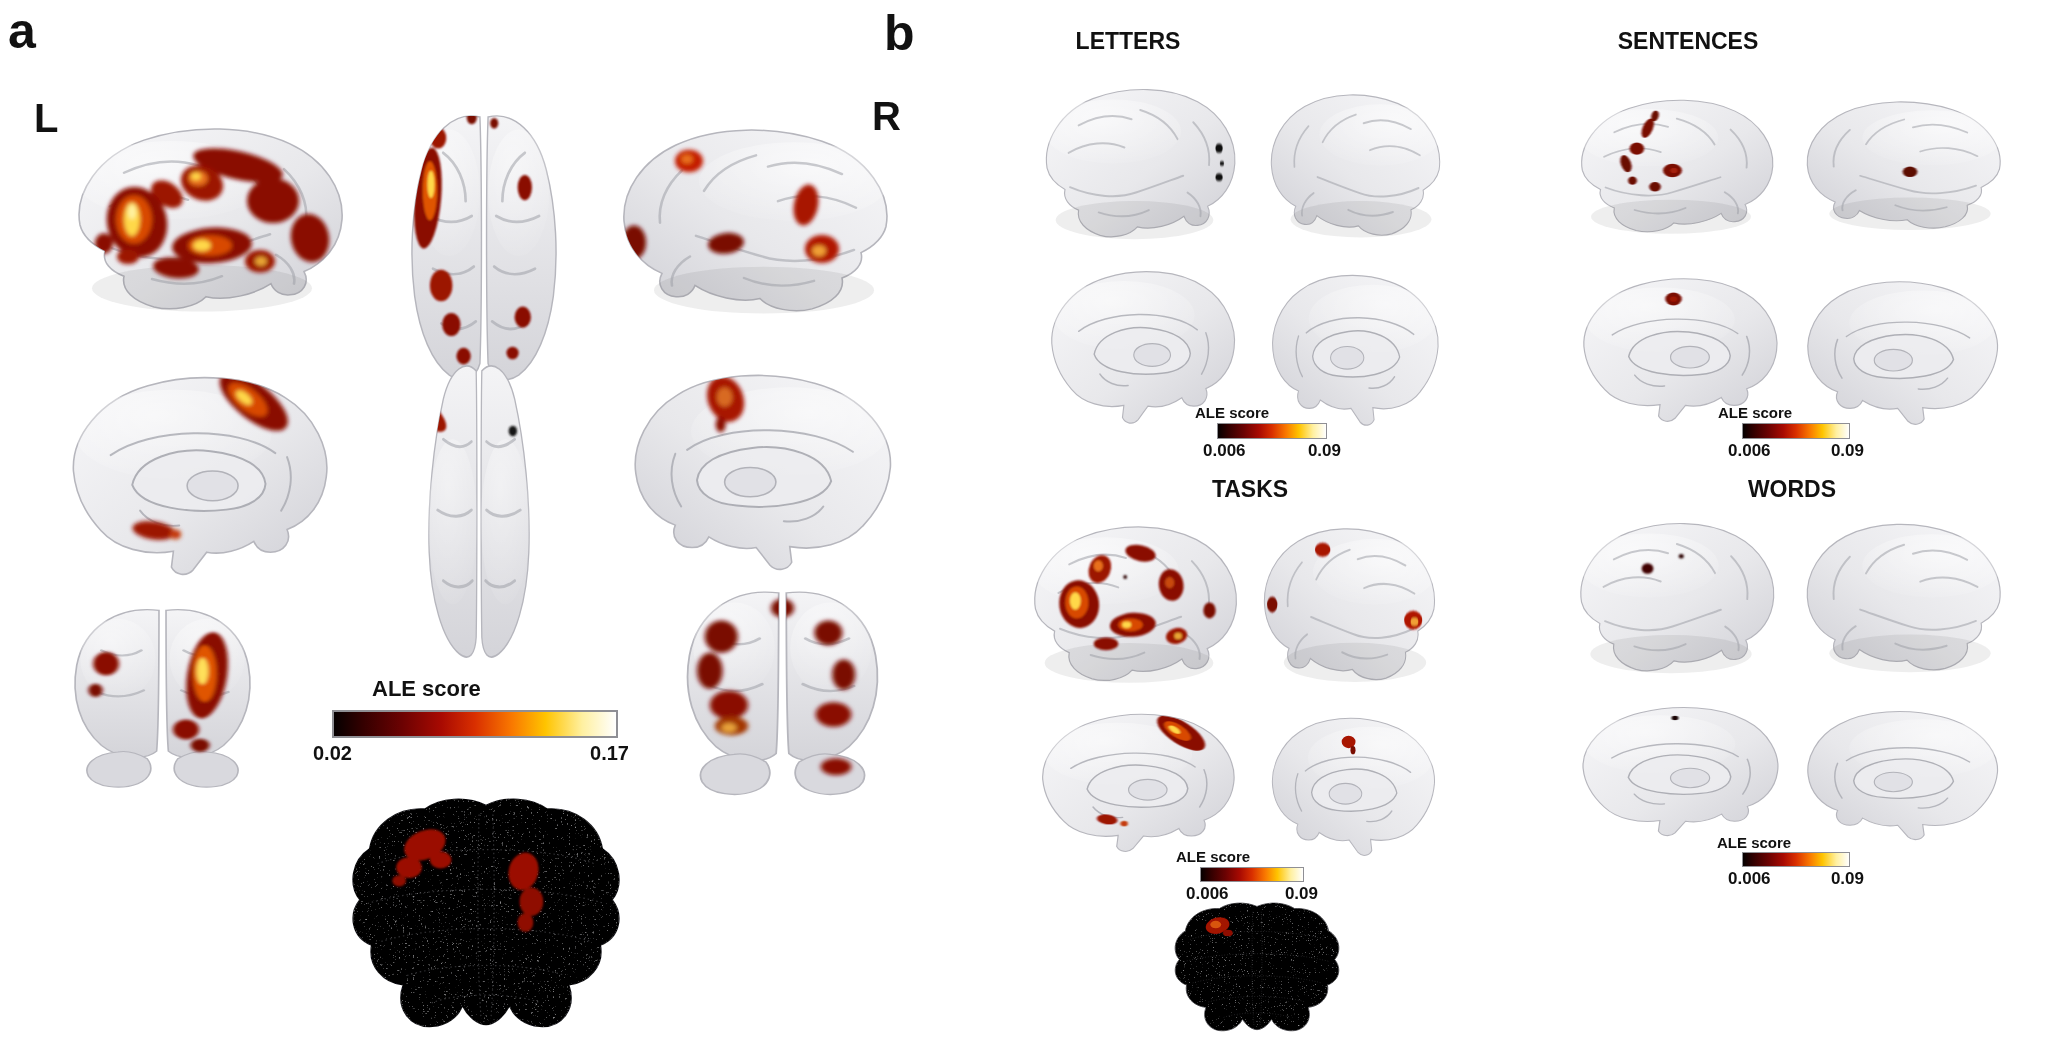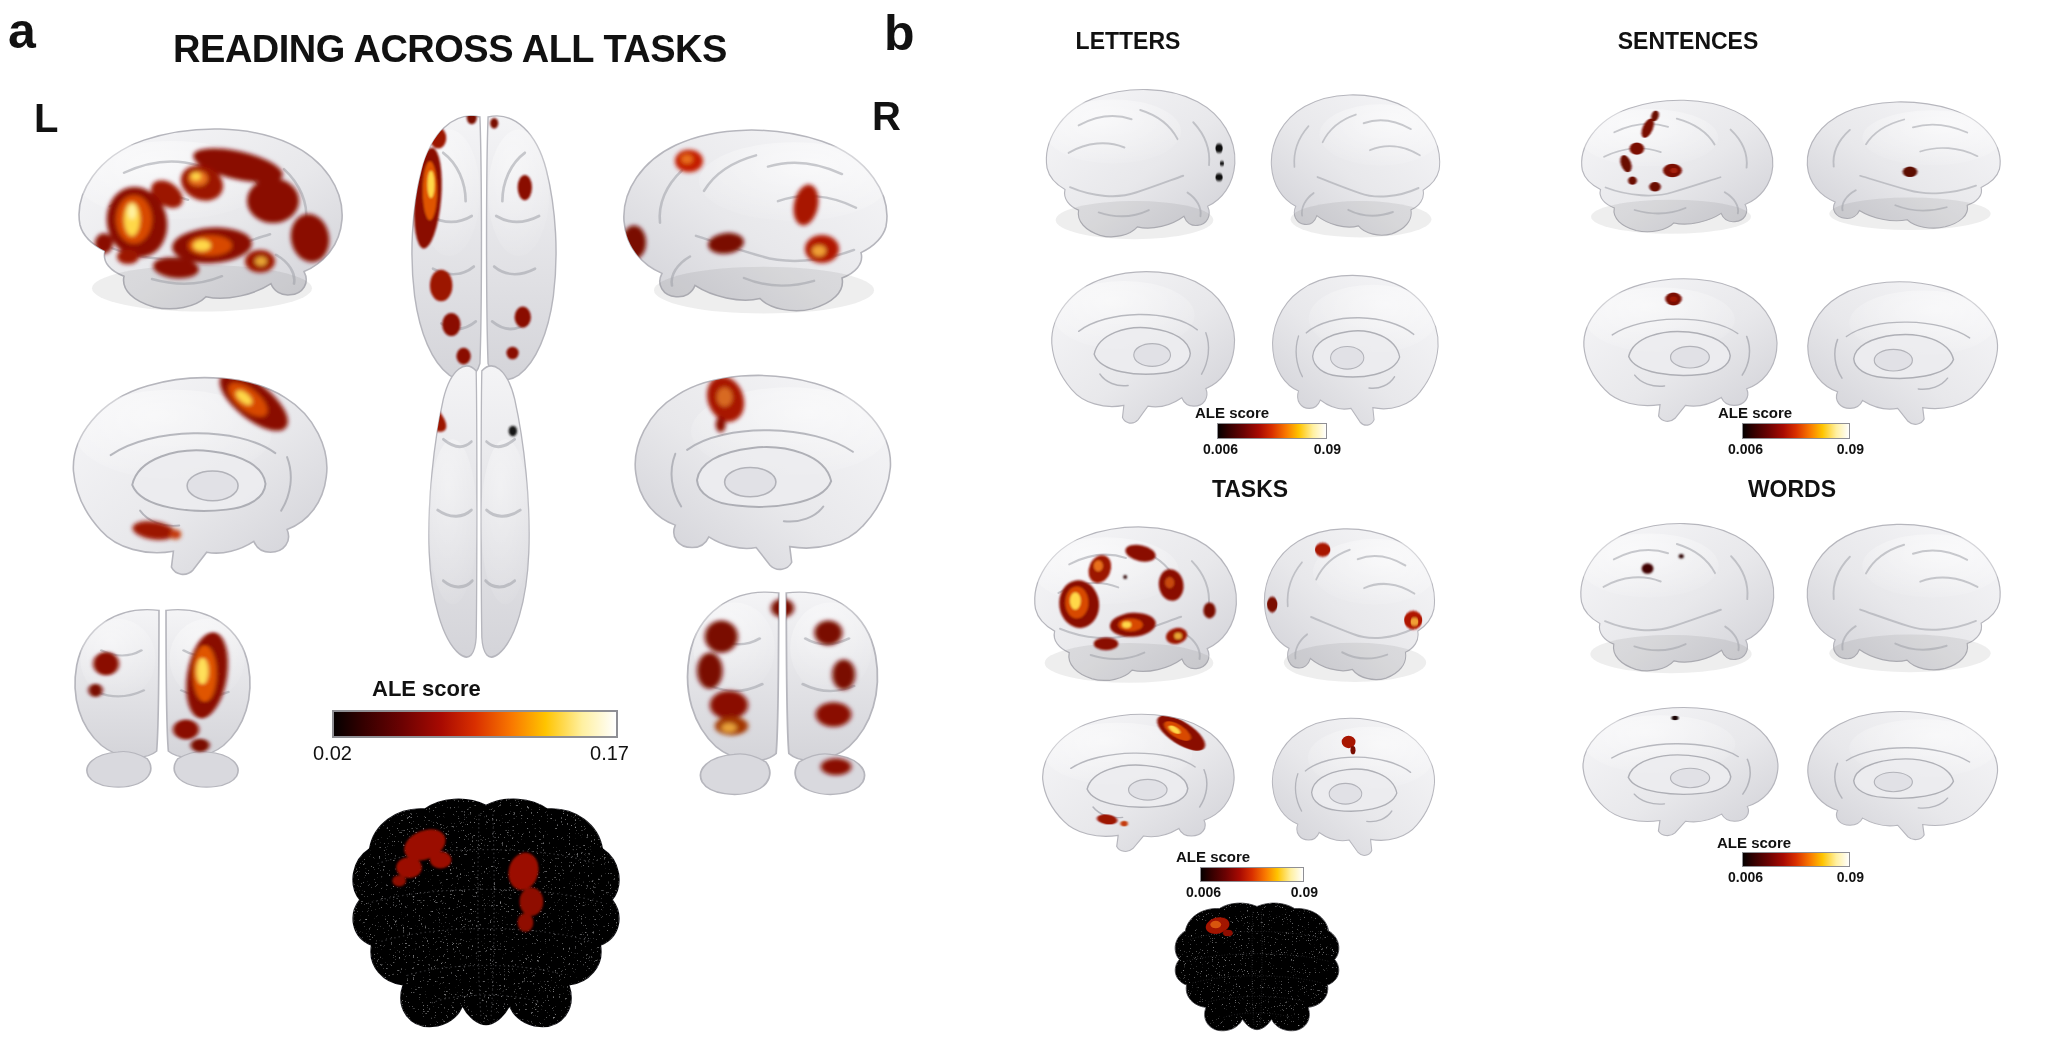--- a/index.html
+++ b/index.html
@@ -15,23 +15,23 @@
   .bfill2{fill:url(#gBrainV);stroke:#b6b6bd;stroke-width:1.4;}
   .sulc{fill:none;stroke:#9fa0a8;stroke-width:2.6;opacity:0.55;stroke-linecap:round;}
   .sulcf{fill:none;stroke:#a8a9b0;stroke-width:2;opacity:0.8;stroke-linecap:round;}
   .cbar-title{font-weight:bold;text-align:left;}
   .cbar-title.big{font-size:22px;}
   .cbar-title.small{font-size:15px;}
   .cbar-bar{border:2px solid #8f8f94;
     background:linear-gradient(to right,#050000 0%,#330000 10%,#6b0202 24%,#a80a02 38%,
                #d92f00 50%,#f97800 63%,#ffc400 75%,#fff0a0 88%,#ffffff 100%);}
   .cbar-bar.small{border-width:1px;}
-  .cbar-labels{display:flex;justify-content:space-between;font-weight:normal;}
+  .cbar-labels{display:flex;justify-content:space-between;font-weight:bold;}
   .cbar-labels.big{font-size:20px;}
-  .cbar-labels.small{font-size:14px;font-weight:bold;}
+  .cbar-labels.small{font-size:17px;font-weight:bold;}
 </style>
 </head>
 <body>
 
 <div class="canvas">
 
 <svg width="0" height="0" style="position:absolute" aria-hidden="true">
 <defs>
   <linearGradient id="gBrain" x1="0" y1="0" x2="1" y2="1">
     <stop offset="0" stop-color="#f7f7f9"></stop>
@@ -159,21 +159,20 @@
       <path d="M70,196 C110,182 190,182 230,196"></path>
       <path d="M95,225 C120,214 180,214 205,225"></path>
       <path d="M143,26 C141,100 141,180 145,242"></path>
       <path d="M157,26 C159,100 159,180 155,242"></path>
     </g>
   </g>
 </defs>
 </svg>
 
 <div class="abs panel-label" style="left:8px;top:6px;">a</div>
-<div class="abs fig-title" style="left:150px;top:28px;width:600px;">READING ACROSS ALL TASKS</div>
 <div class="abs hemi-label" style="left:34px;top:98px;">L</div>
 <div class="abs hemi-label" style="left:872px;top:96px;">R</div>
 
 <svg class="brain" style="left:52px;top:115px;width:300px;height:205px" viewBox="0 0 300 220" preserveAspectRatio="none">
   <use href="#sym-lat"></use>
   <g clip-path="url(#clip-lat)" filter="url(#soft2)">
     <ellipse cx="186" cy="54" rx="46" ry="15" fill="#8a0e05" transform="rotate(14 186 54)"></ellipse>
     <ellipse cx="221" cy="92" rx="26" ry="24" fill="#8a0e05"></ellipse>
     <ellipse cx="258" cy="132" rx="19" ry="26" fill="#8a0e05" transform="rotate(-8 258 132)"></ellipse>
     <ellipse cx="150" cy="73" rx="22" ry="18" fill="#9c1205" transform="rotate(30 150 73)"></ellipse>

